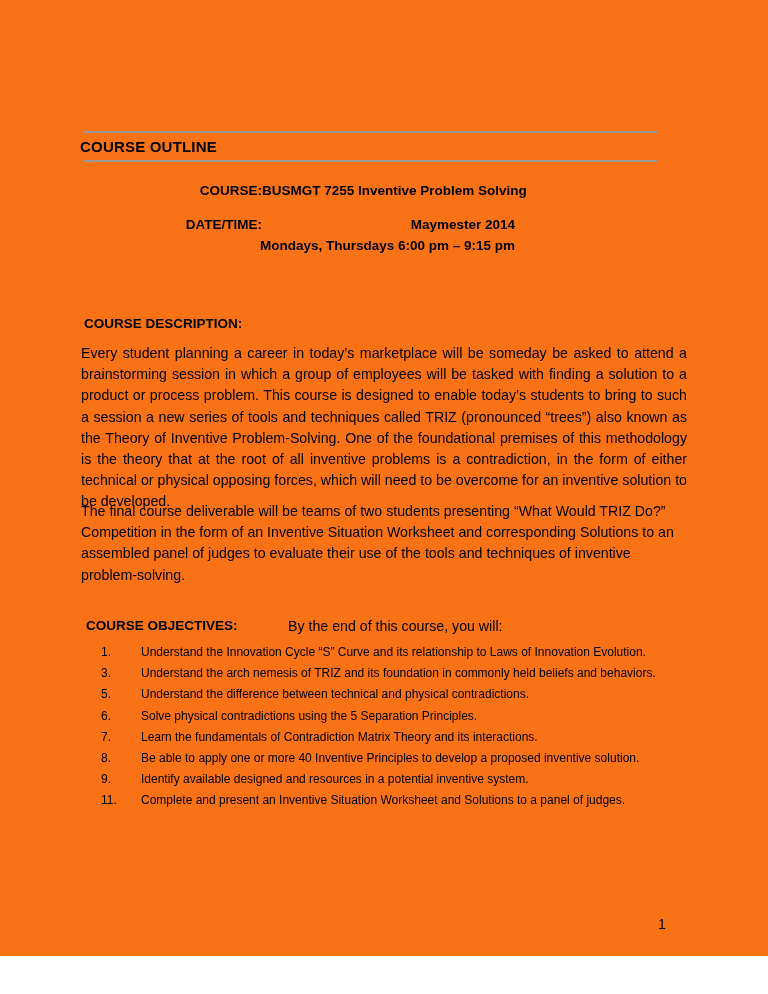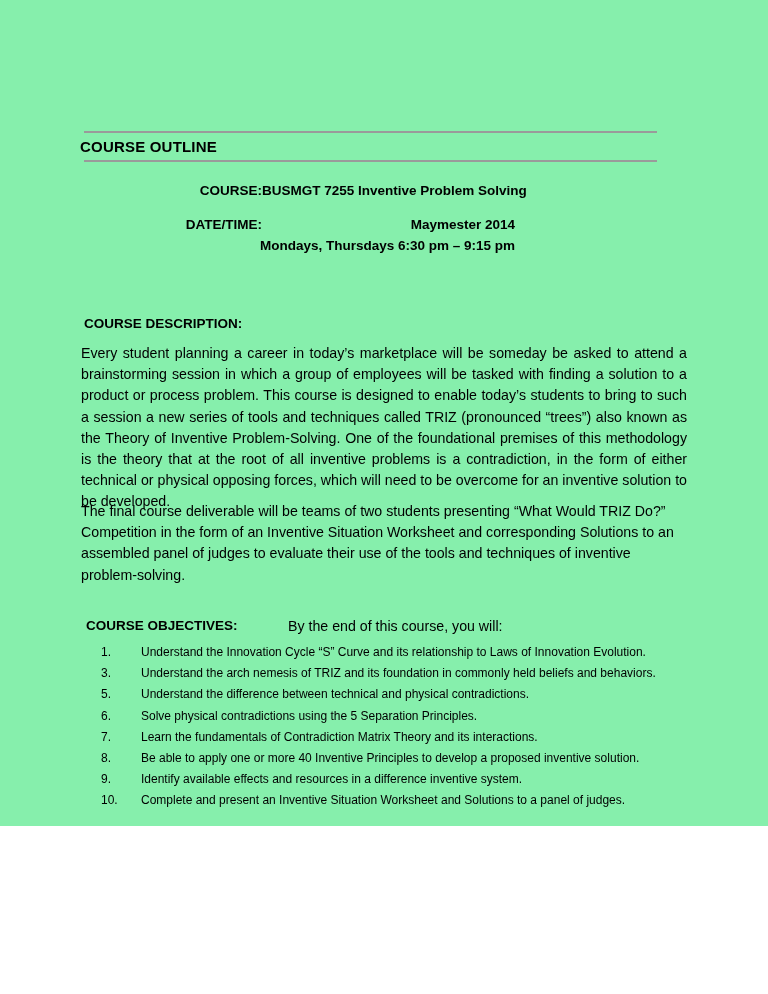--- a/index.html
+++ b/index.html
@@ -7,22 +7,22 @@
     padding: 0;
     background: #ffffff;
   }
   body {
     font-family: "Liberation Sans", sans-serif;
     color: #000000;
   }
   .page {
     position: relative;
     width: 768px;
-    height: 826px;
-    background: #86efac;
+    height: 956px;
+    background: #f97316;
     overflow: hidden;
     box-sizing: border-box;
   }
 
   
   .header-block {
     position: absolute;
     left: 84px;
     top: 131px;
     width: 573px;
@@ -168,39 +168,39 @@
     <div class="rule"></div>
     <div class="header-title">COURSE OUTLINE</div>
     <div class="rule bottom"></div>
   </div>
 
   <div class="info-row" id="course-row">
     <span class="label">COURSE:</span><span class="value">BUSMGT 7255 Inventive Problem Solving</span>
   </div>
 
   <div class="info-row" id="datetime-row">
-    <span class="label">DATE/TIME:</span><span class="value"><span>Maymester 2014</span><span class="line2">Mondays, Thursdays  6:30 pm – 9:15 pm</span></span>
+    <span class="label">DATE/TIME:</span><span class="value"><span>Maymester 2014</span><span class="line2">Mondays, Thursdays  6:00 pm – 9:15 pm</span></span>
   </div>
 
   <div class="section-heading" id="course-description-heading">COURSE DESCRIPTION:</div>
 
   <div class="para justified" id="desc-para-1">Every student planning a career in today’s marketplace will be someday be asked to attend a brainstorming session in which a group of employees will be tasked with finding a solution to a product or process problem.  This course is designed to enable today’s students to bring to such a session a new series of tools and techniques called TRIZ (pronounced “trees”) also known as the Theory of Inventive Problem-Solving.  One of the foundational premises of this methodology is the theory that at the root of all inventive problems is a contradiction, in the form of either technical or physical opposing forces, which will need to be overcome for an inventive solution to be developed.</div>
 
   <div class="para" id="desc-para-2">The final course deliverable will be teams of two students presenting “What Would TRIZ Do?” Competition in the form of an Inventive Situation Worksheet and corresponding Solutions to an assembled panel of judges to evaluate their use of the tools and techniques of inventive problem-solving.</div>
 
   <div id="objectives-heading-row">
     <span class="obj-label">COURSE OBJECTIVES:</span><span class="obj-sub">By the end of this course, you will:</span>
   </div>
 
   <div id="objectives-list">
       <div class="obj-item"><span class="num">1.</span><span class="txt">Understand the Innovation Cycle “S” Curve and its relationship to Laws of Innovation Evolution.</span></div>
       <div class="obj-item"><span class="num">3.</span><span class="txt">Understand the arch nemesis of TRIZ and its foundation in commonly held beliefs and behaviors.</span></div>
       <div class="obj-item"><span class="num">5.</span><span class="txt">Understand the difference between technical and physical contradictions.</span></div>
       <div class="obj-item"><span class="num">6.</span><span class="txt">Solve physical contradictions using the 5 Separation Principles.</span></div>
       <div class="obj-item"><span class="num">7.</span><span class="txt">Learn the fundamentals of Contradiction Matrix Theory and its interactions.</span></div>
       <div class="obj-item"><span class="num">8.</span><span class="txt">Be able to apply one or more 40 Inventive Principles to develop a proposed inventive solution.</span></div>
-      <div class="obj-item"><span class="num">9.</span><span class="txt">Identify available effects and resources in a difference inventive system.</span></div>
-      <div class="obj-item"><span class="num wide">10.</span><span class="txt">Complete and present an Inventive Situation Worksheet and Solutions to a panel of judges.</span></div>
+      <div class="obj-item"><span class="num">9.</span><span class="txt">Identify available designed and resources in a potential inventive system.</span></div>
+      <div class="obj-item"><span class="num wide">11.</span><span class="txt">Complete and present an Inventive Situation Worksheet and Solutions to a panel of judges.</span></div>
     </div>
 
   <div id="page-number">1</div>
 
 </div>
 
 </body></html>

